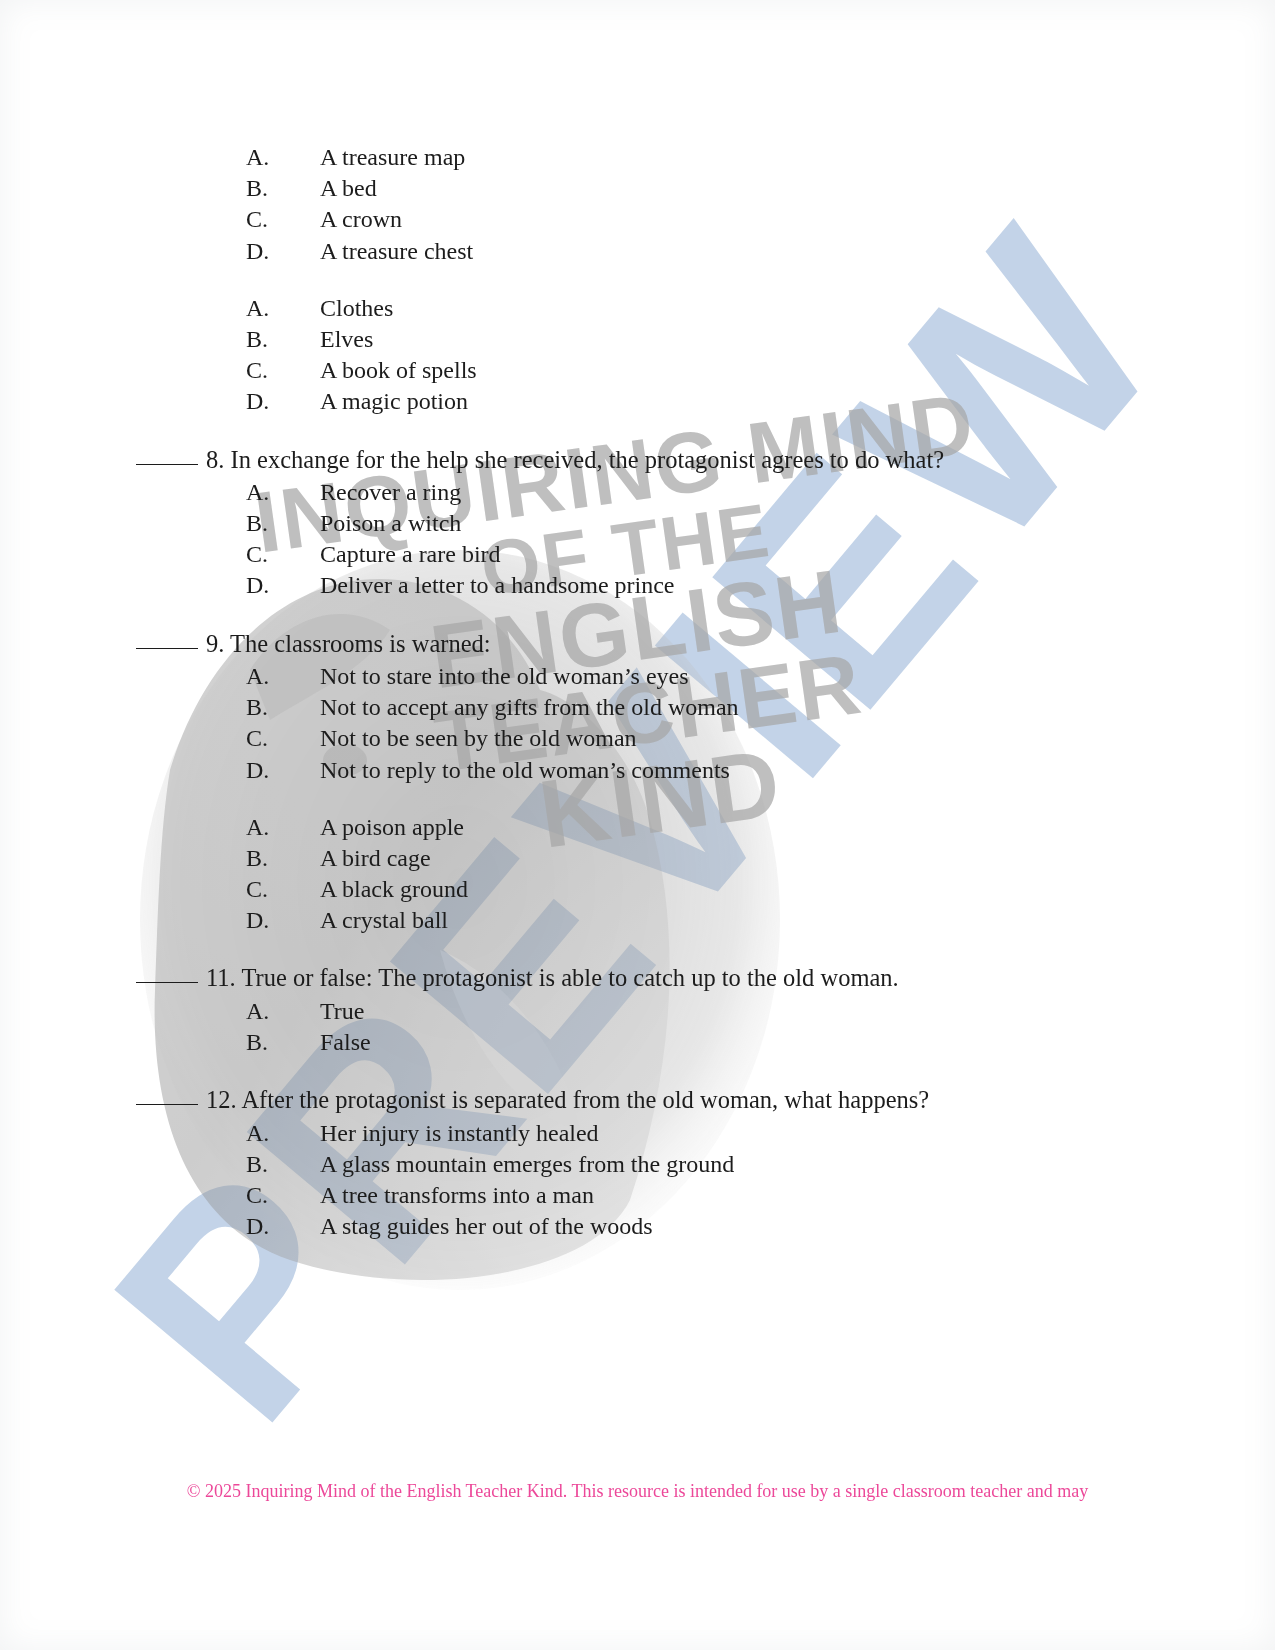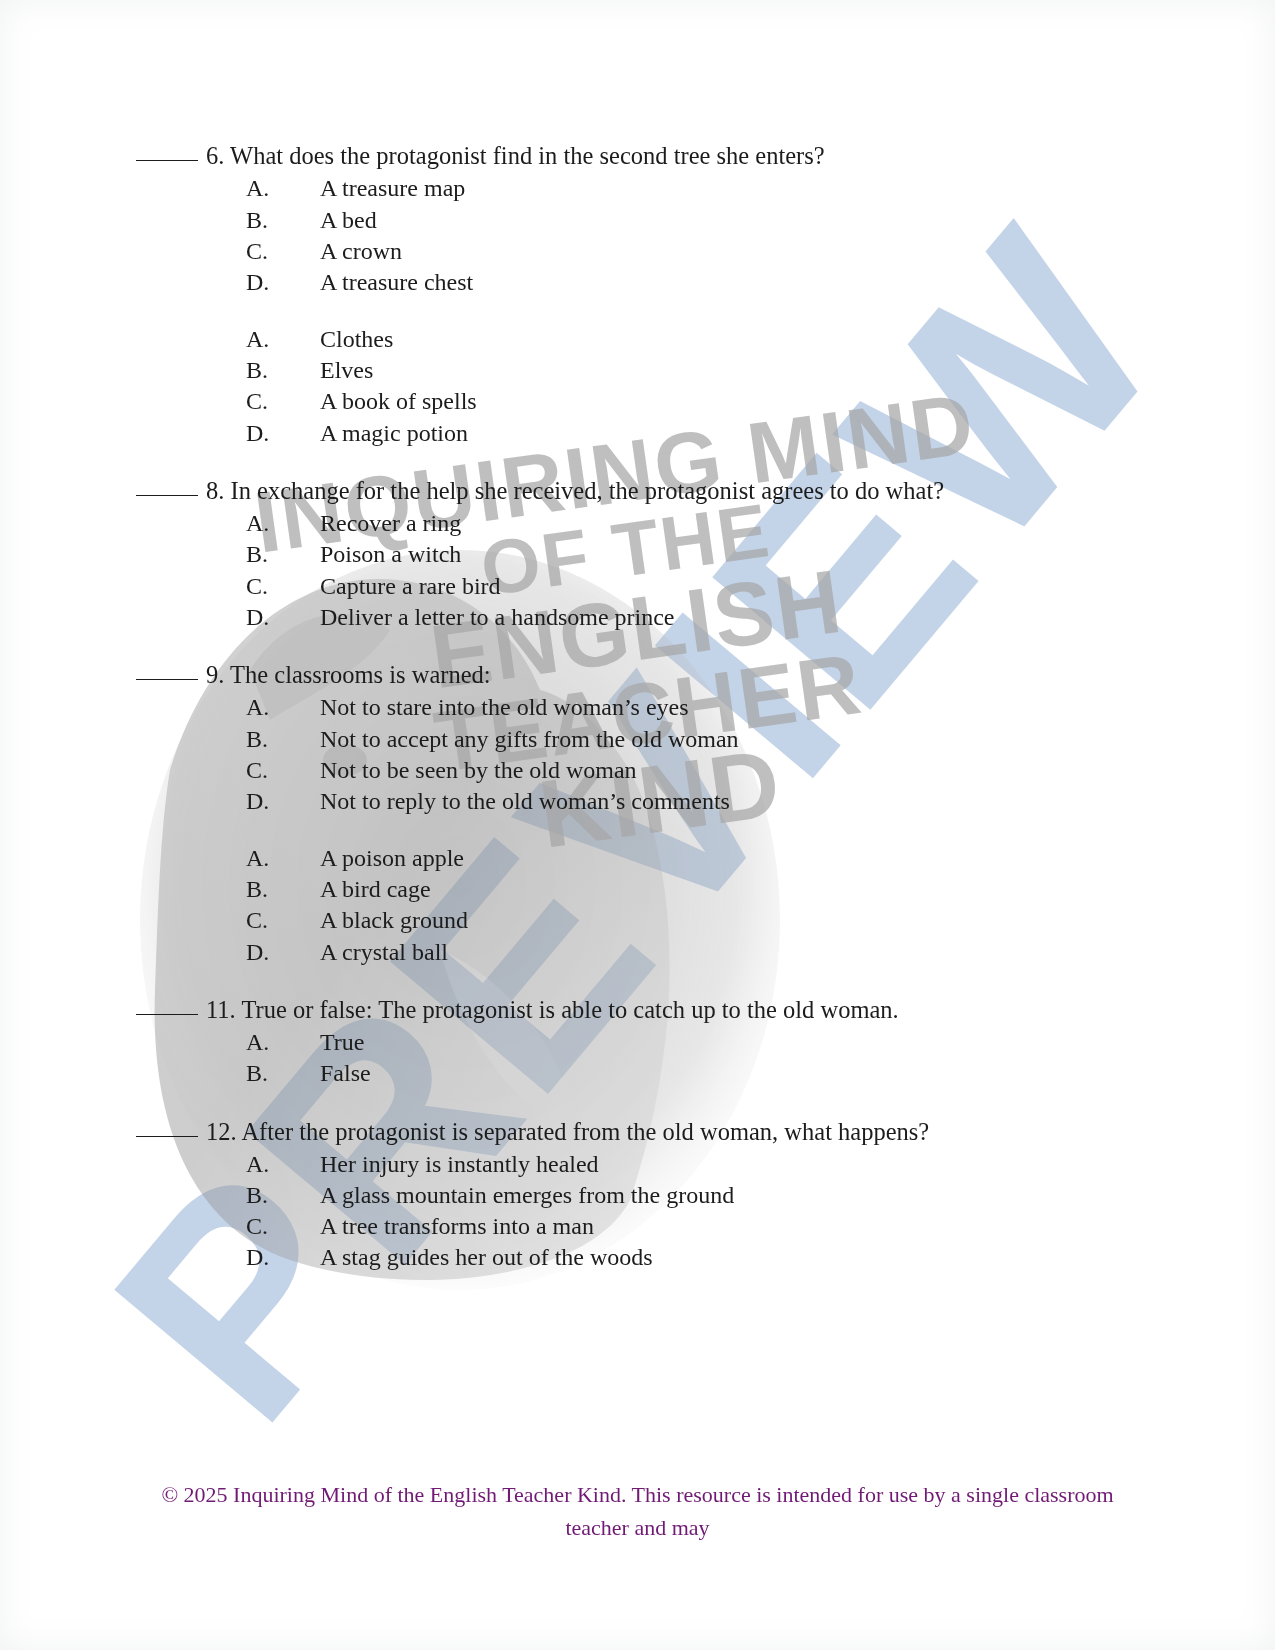--- a/index.html
+++ b/index.html
@@ -134,23 +134,23 @@
     margin-left: 40px;
   }
 
   
   .footer {
     position: absolute;
     left: 0;
     right: 0;
     top: 1478px;
     text-align: center;
-    font-size: 22px;
+    font-size: 18px;
     line-height: 1.5;
-    color: #701a75;
+    color: #ec4899;
     z-index: 6;
   }
   .footer div { padding: 0 150px; }
 </style>
 </head>
 <body>
 
 <div class="page">
 
   <div class="wm-layer">
@@ -186,24 +186,20 @@
     <div class="l1">INQUIRING MIND</div>
     <div class="l2">OF THE</div>
     <div class="l3">ENGLISH</div>
     <div class="l4">TEACHER</div>
     <div class="l5">KIND</div>
   </div>
 
   <div class="content">
 
     <div class="question-block">
-      <div class="q-line">
-        <span class="blank"></span><span>6.</span>
-        <span>What does the protagonist find in the second tree she enters?</span>
-      </div>
       <div class="choices">
         <div class="choice">
             <span class="letter">A.</span>
             <span class="ctext">A treasure map</span>
           </div>
         <div class="choice">
             <span class="letter">B.</span>
             <span class="ctext">A bed</span>
           </div>
         <div class="choice">

